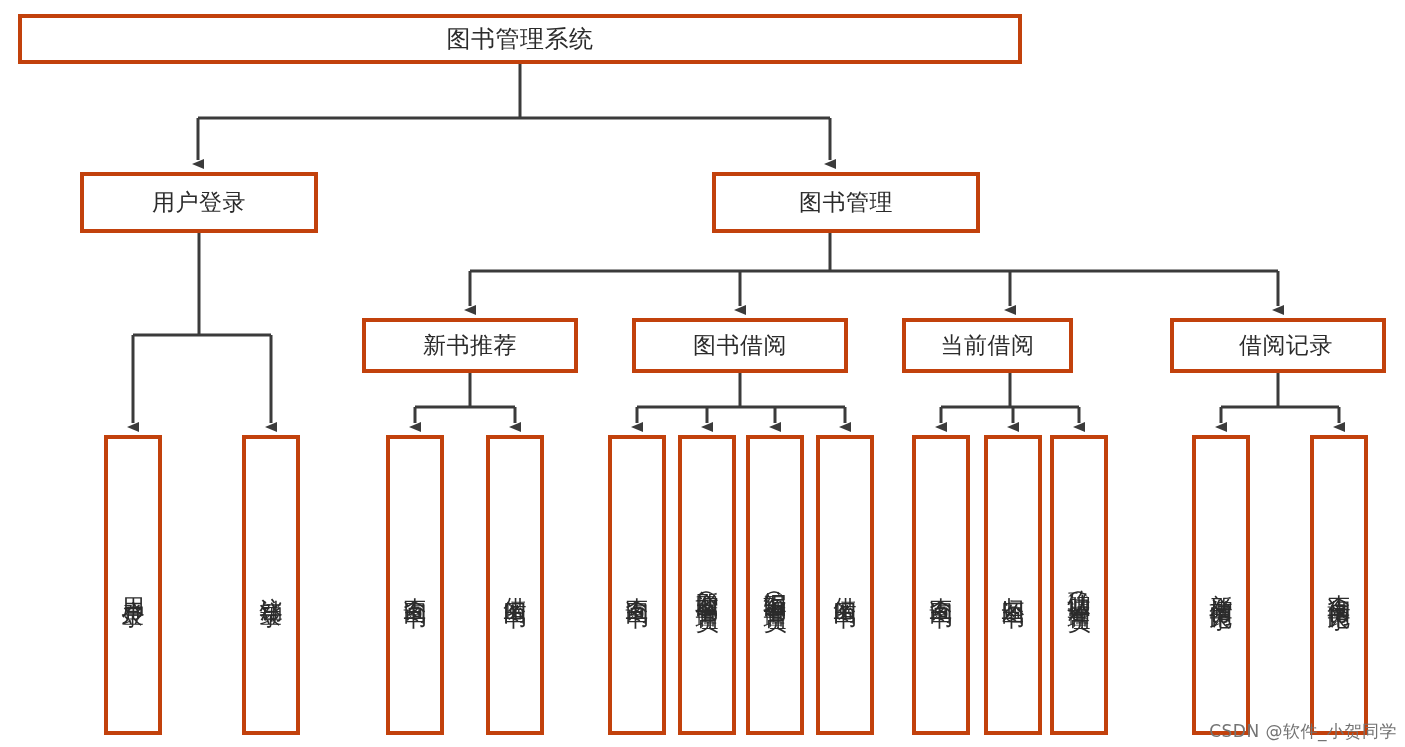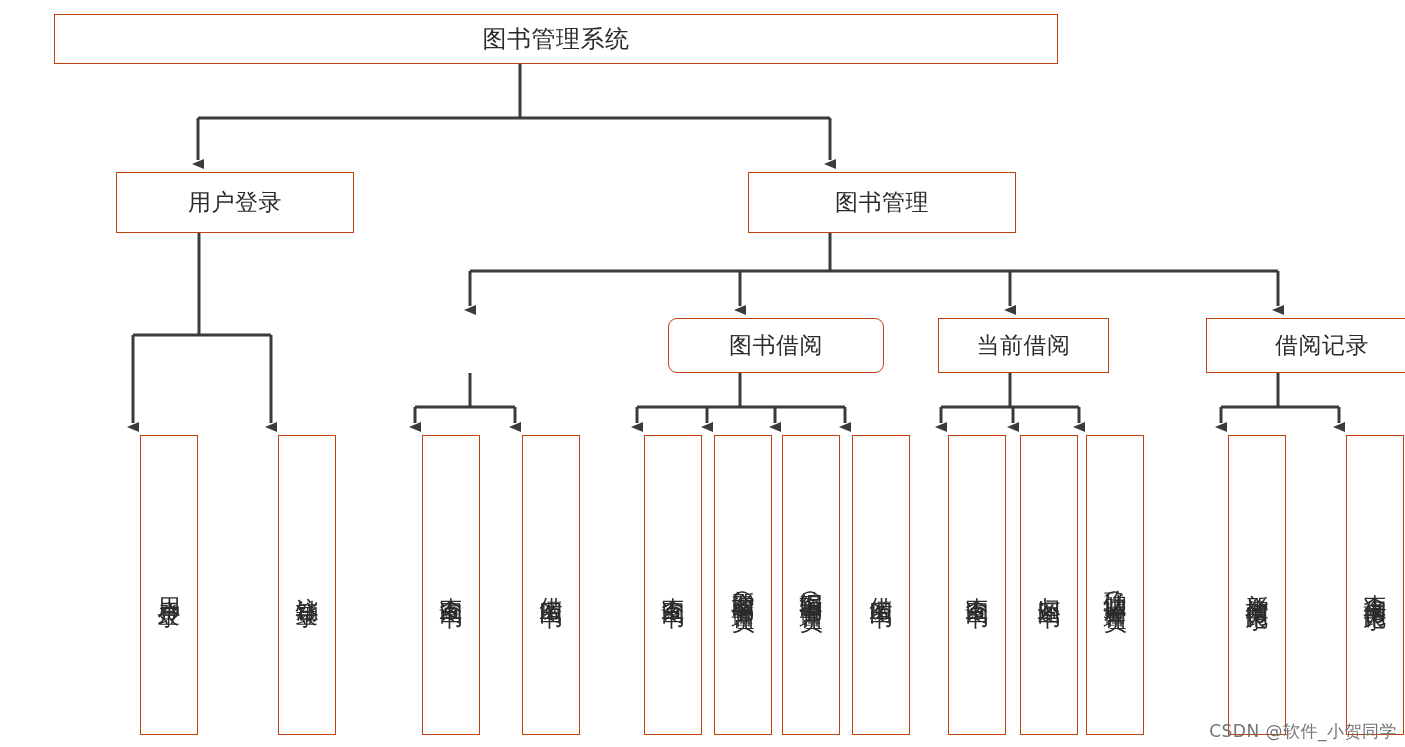--- a/index.html
+++ b/index.html
@@ -23,27 +23,26 @@
     left: 0;
     top: 0;
     width: 1405px;
     height: 747px;
     pointer-events: none;
   }
   .node {
     position: absolute;
     box-sizing: border-box;
     background: #ffffff;
-    border: 1px solid #c2410c;
+    border: 4px solid #c2410c;
     display: flex;
     align-items: center;
     justify-content: center;
     color: #2b2b2b;
     z-index: 2;
-    margin-left: 36px;
   }
   .node .label {
     display: block;
     text-align: center;
     line-height: 1.18;
     white-space: pre;
   }
   .node.horiz .label {
     writing-mode: horizontal-tb;
     font-size: 23px;
@@ -125,21 +124,24 @@
     <span class="label">图书管理系统</span>
   </div>
 
   <div class="node horiz" style="left: 80px; top: 172px; width: 238px; height: 61px;">
     <span class="label">用户登录</span>
   </div>
   <div class="node horiz" style="left: 712px; top: 172px; width: 268px; height: 61px;">
     <span class="label">图书管理</span>
   </div>
 
-  <div class="node horiz" style="left: 632px; top: 318px; width: 216px; height: 55px; border-radius: 9px;">
+  <div class="node horiz" style="left: 362px; top: 318px; width: 216px; height: 55px;">
+    <span class="label">新书推荐</span>
+  </div>
+  <div class="node horiz" style="left: 632px; top: 318px; width: 216px; height: 55px;">
     <span class="label">图书借阅</span>
   </div>
   <div class="node horiz" style="left: 902px; top: 318px; width: 171px; height: 55px;">
     <span class="label">当前借阅</span>
   </div>
   <div class="node horiz" style="left: 1170px; top: 318px; width: 216px; height: 55px; padding-left: 16px;">
     <span class="label">借阅记录</span>
   </div>
 
   <div class="node vert" style="left: 104px; top: 435px; width: 58px; height: 300px;">

